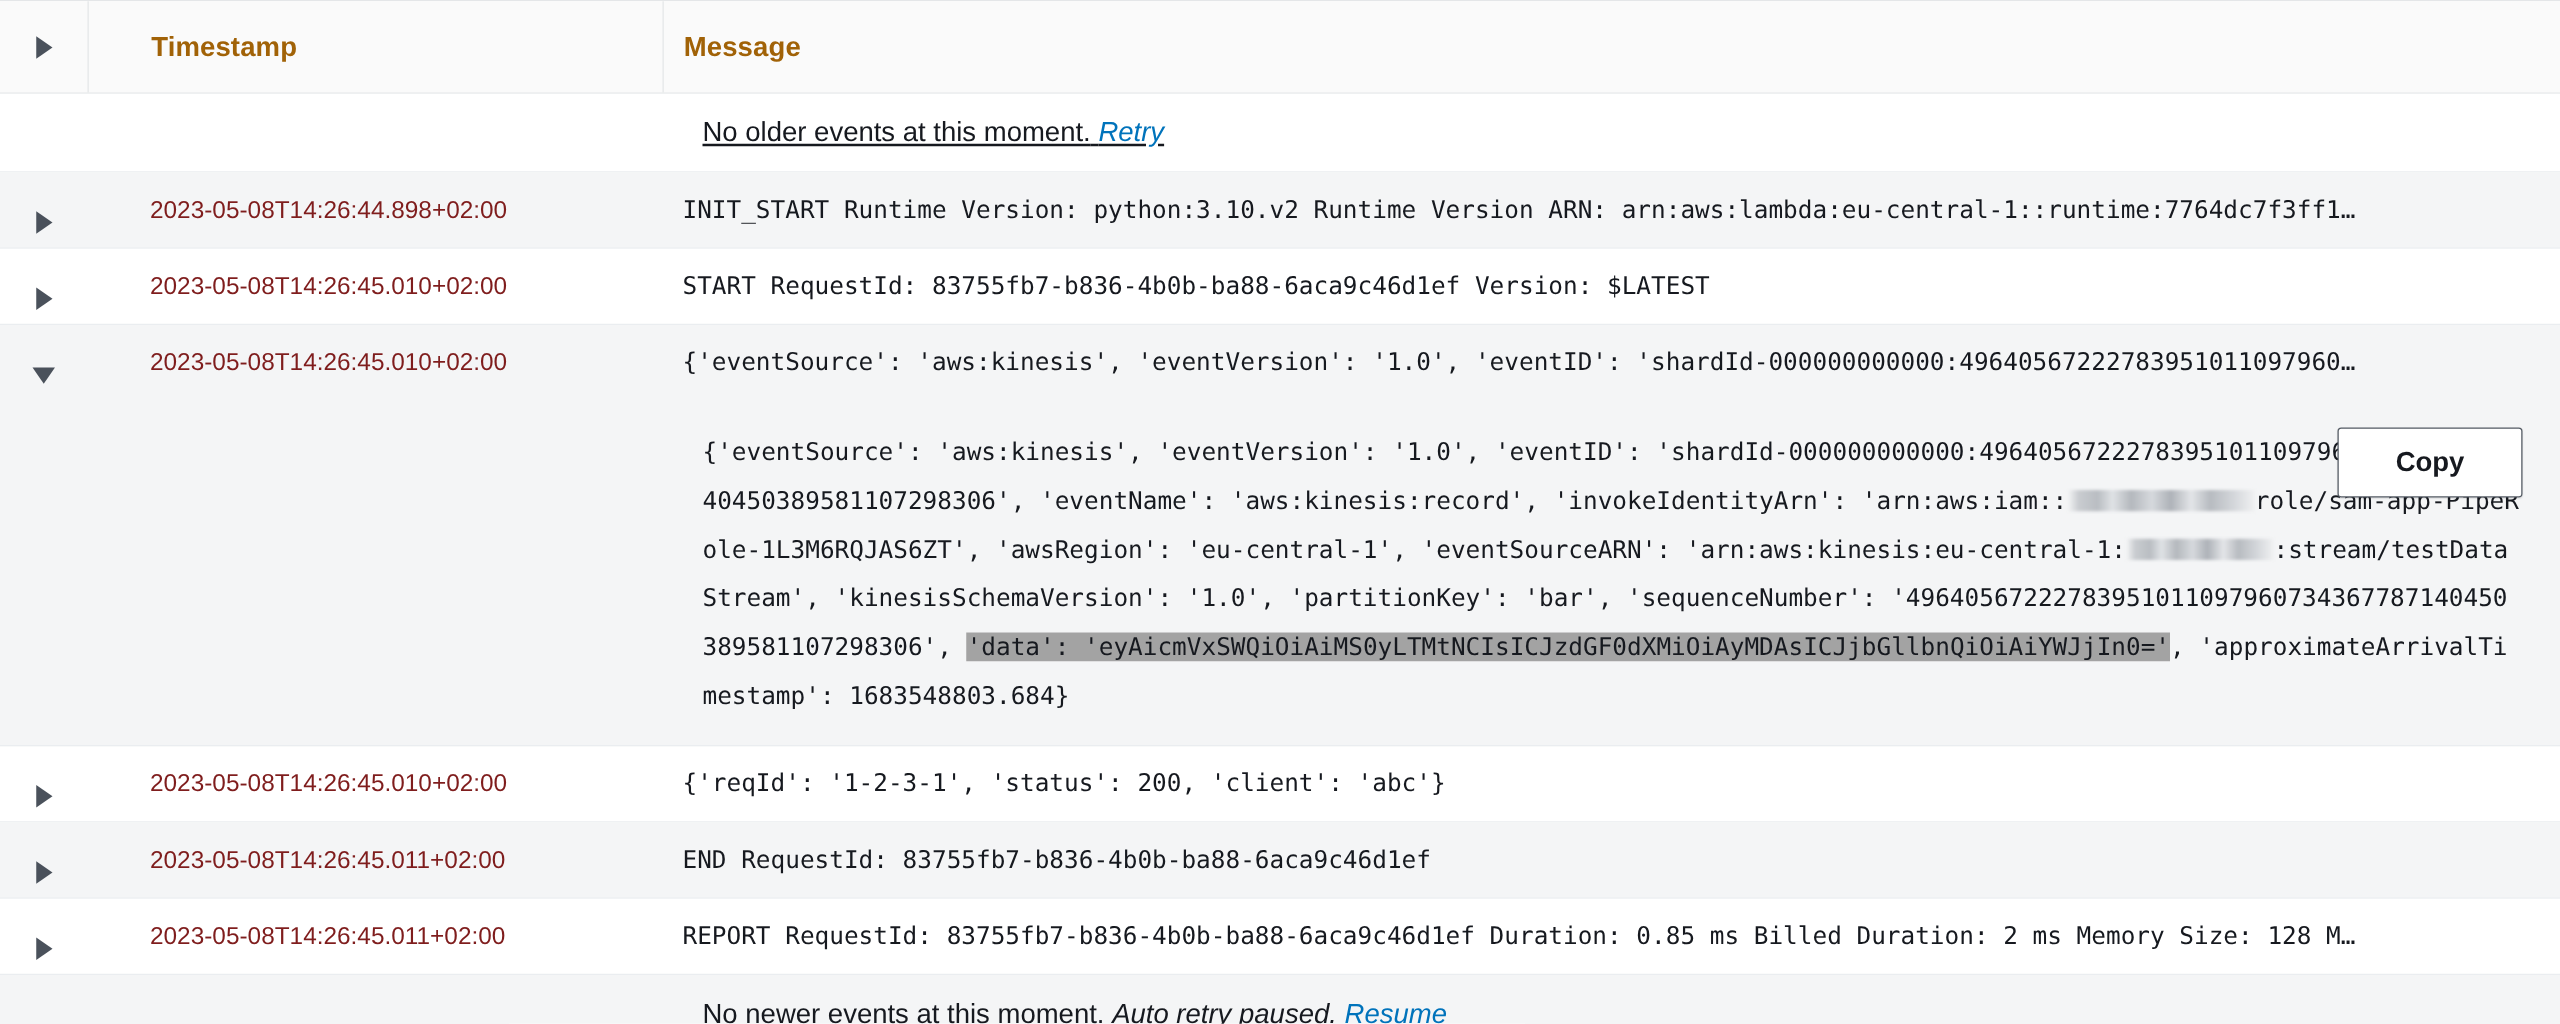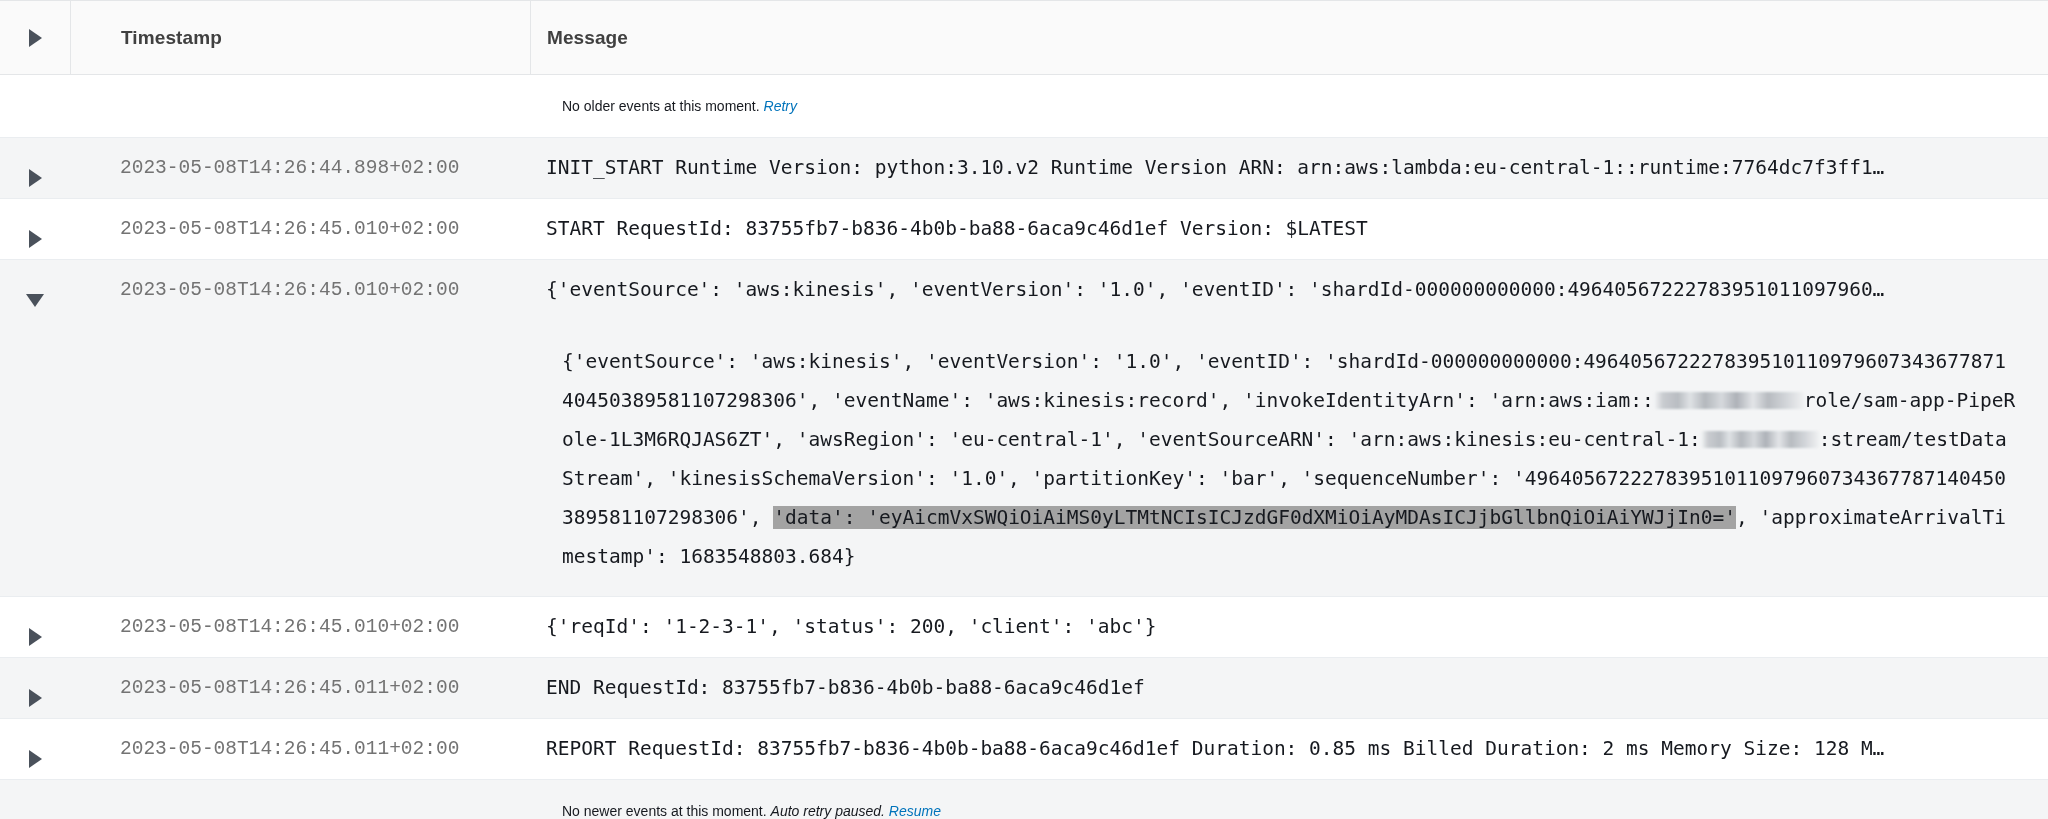--- a/index.html
+++ b/index.html
@@ -58,23 +58,23 @@
     align-self: stretch;
     display: flex;
     align-items: center;
     border-left: 1px solid #e4e6e8;
     overflow: hidden;
   }
   .thead .col-ts, .thead .col-msg {
     border-left: 1px solid #e4e6e8;
   }
   .th-label {
-    font-size: 19px;
+    font-size: 22px;
     font-weight: bold;
-    color: #404040;
+    color: #a16207;
     letter-spacing: 0.1px;
   }
   .caret {
     width: 0;
     height: 0;
     border-top: 9px solid transparent;
     border-bottom: 9px solid transparent;
     border-left: 13px solid #4a515b;
   }
   .caret-down {
@@ -105,24 +105,24 @@
     padding-top: 17px;
     align-items: flex-start;
   }
   .row .col-msg {
     border-left: none;
     padding-top: 17px;
     align-items: flex-start;
     padding-right: 16px;
   }
   .mono {
-    font-family: Liberation Mono, monospace;
+    font-family: Liberation Sans, sans-serif;
     font-size: 19.5px;
     line-height: 26px;
-    color: #737373;
+    color: #7f1d1d;
     white-space: nowrap;
   }
   .msg-text {
     font-family: "DejaVu Sans Mono", "Liberation Mono", monospace;
     font-size: 19.5px;
     line-height: 26px;
     color: #16191f;
     white-space: nowrap;
     overflow: hidden;
     text-overflow: ellipsis;
@@ -136,22 +136,23 @@
     display: flex;
     align-items: center;
     height: 62px;
     border-bottom: 1px solid #eaedf0;
     background: #ffffff;
     flex: 0 0 auto;
   }
   .row-info.shaded { background: #f4f5f6; border-bottom: none; }
   .info-inner {
     padding-left: 562px;
-    font-size: 14px;
-    color: #16191f;
+    font-size: 22px;
+    color: #16191f;
+    text-decoration: underline;
   }
   .link {
     color: #0073bb;
     font-style: italic;
     cursor: pointer;
     text-decoration: none;
   }
   .muted-italic {
     font-style: italic;
     color: #16191f;
@@ -268,20 +269,21 @@
     <div class="col-msg">
       <span class="msg-text">{'eventSource': 'aws:kinesis', 'eventVersion': '1.0', 'eventID': 'shardId-000000000000:49640567222783951011097960…</span>
     </div>
   </div>
 
   <div class="row-detail">
     <div class="detail-pad-left"></div>
     <div class="detail-pad-ts"></div>
     <div class="detail-body">
       <span>{'eventSource': 'aws:kinesis', 'eventVersion': '1.0', 'eventID': 'shardId-000000000000:49640567222783951011097960734367787140450389581107298306', 'eventName': 'aws:kinesis:record', 'invokeIdentityArn': 'arn:aws:iam::</span><span class="redact" style="width:150px;"></span><span>role/sam-app-PipeRole-1L3M6RQJAS6ZT', 'awsRegion': 'eu-central-1', 'eventSourceARN': 'arn:aws:kinesis:eu-central-1:</span><span class="redact" style="width:118px;"></span><span>:stream/testDataStream', 'kinesisSchemaVersion': '1.0', 'partitionKey': 'bar', 'sequenceNumber': '49640567222783951011097960734367787140450389581107298306', </span><span class="sel">'data': 'eyAicmVxSWQiOiAiMS0yLTMtNCIsICJzdGF0dXMiOiAyMDAsICJjbGllbnQiOiAiYWJjIn0='</span><span>, 'approximateArrivalTimestamp': 1683548803.684}</span>
+      <button class="copy-btn">Copy</button>
     </div>
   </div>
 
   <div class="row">
     <div class="col-toggle">
       <span class="caret"></span>
     </div>
     <div class="col-ts">
       <span class="mono">2023-05-08T14:26:45.010+02:00</span>
     </div>

